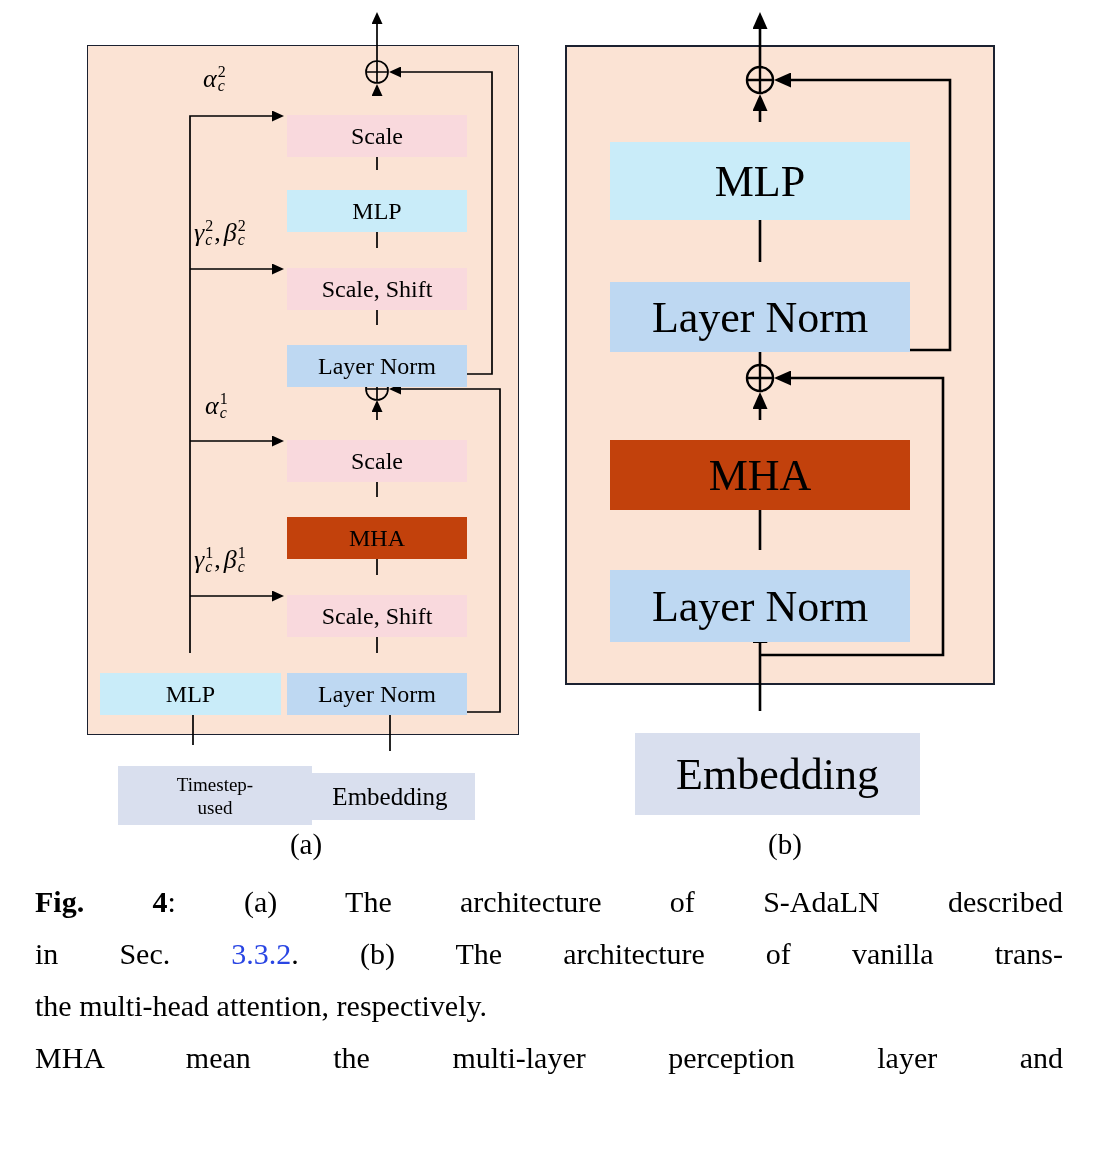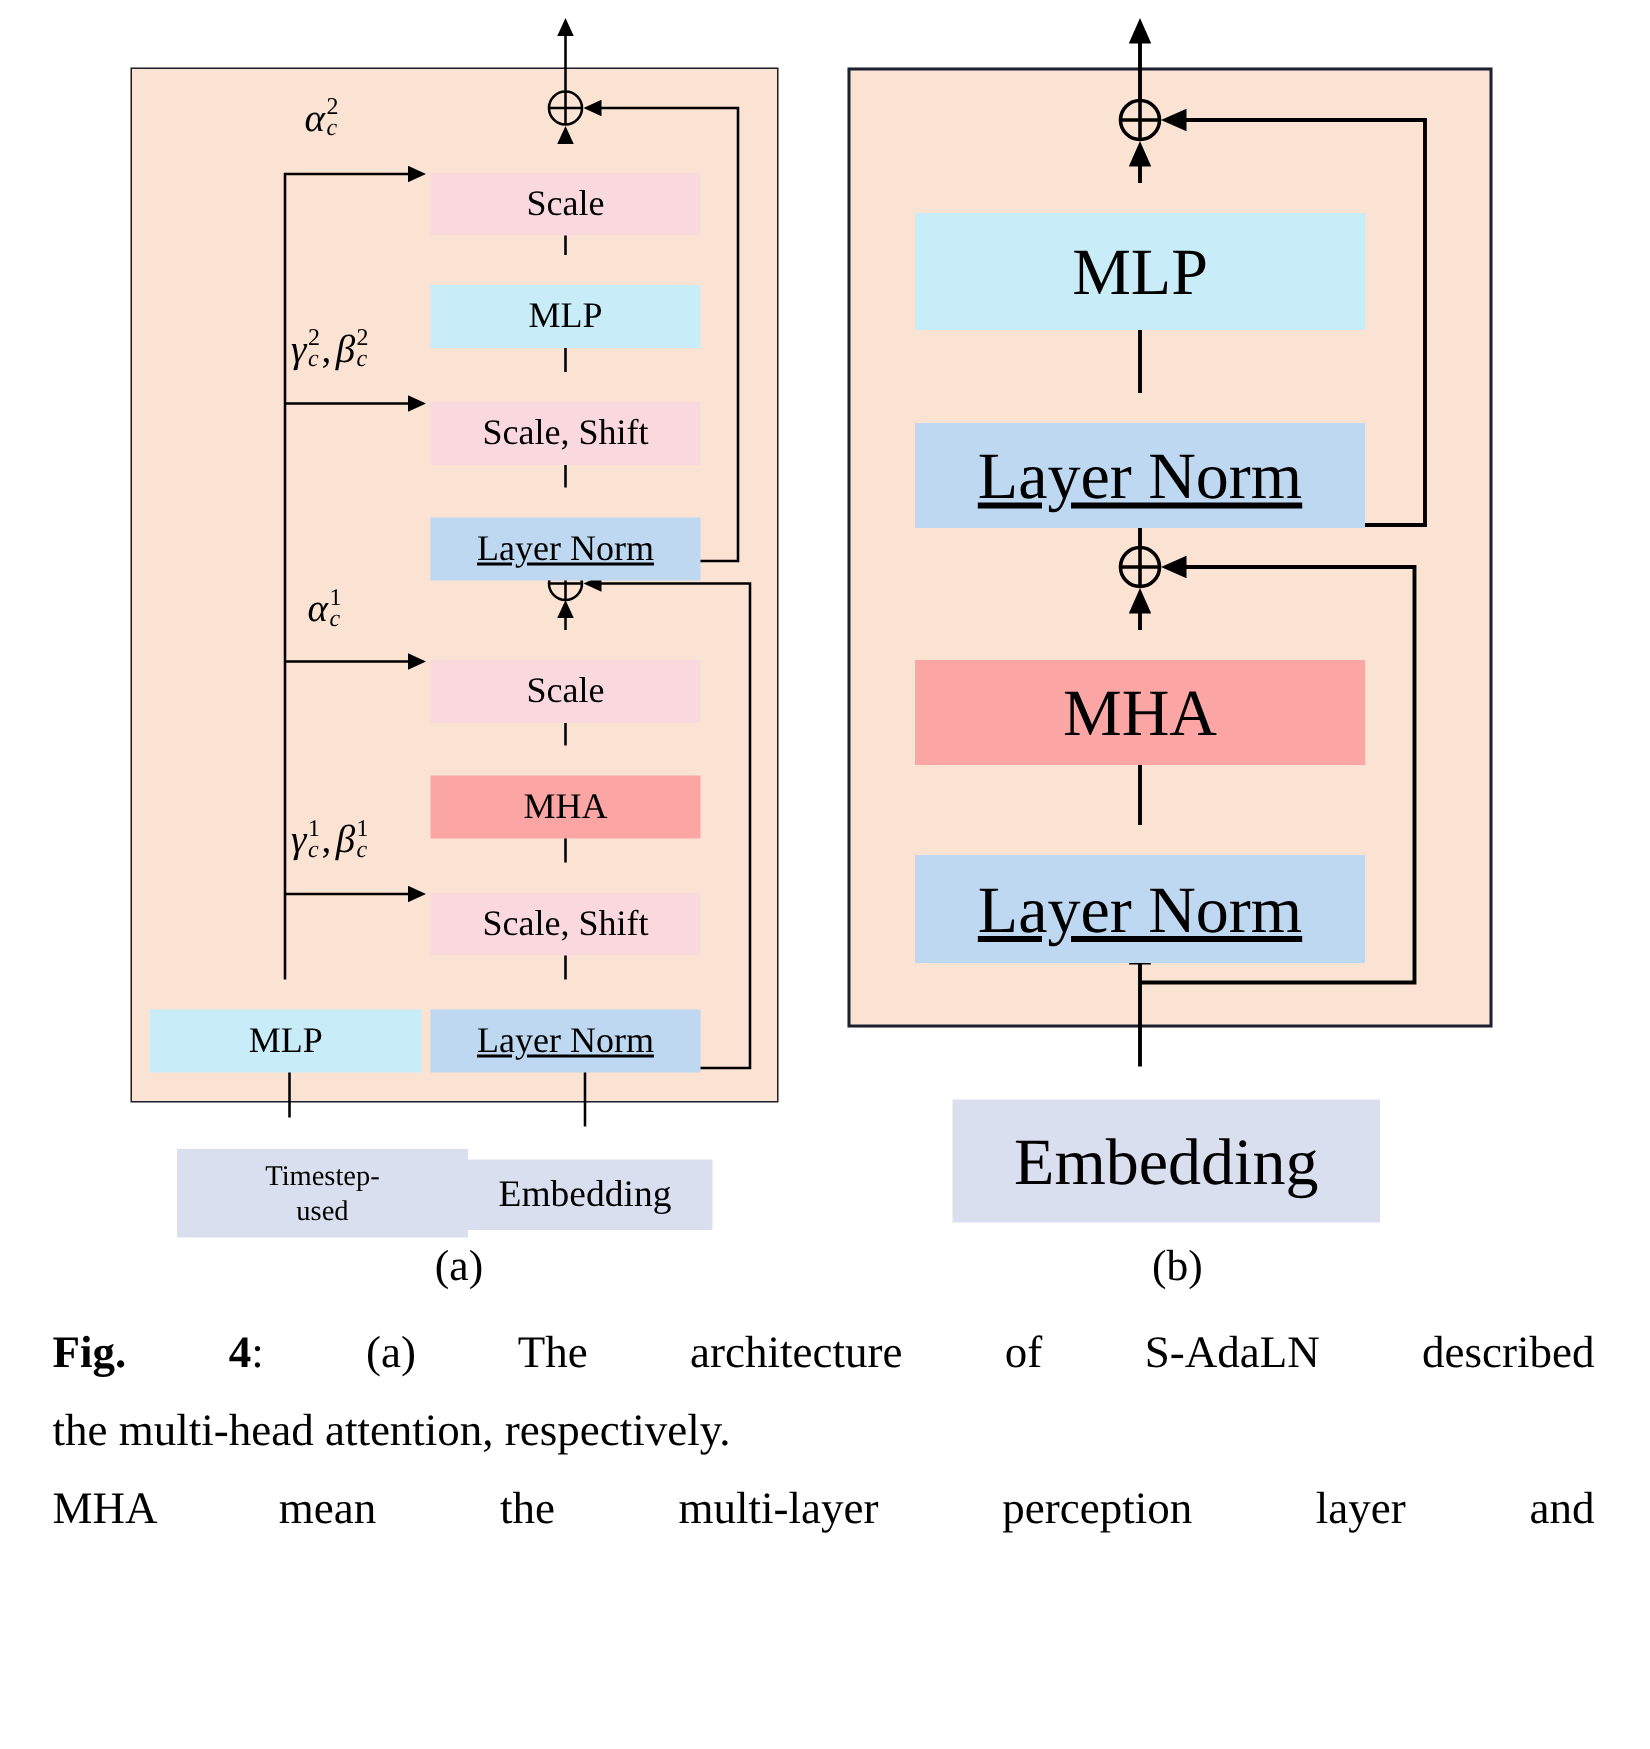--- a/index.html
+++ b/index.html
@@ -4,22 +4,22 @@
 <style>
   html,body{margin:0;padding:0;background:#ffffff;}
   .page{position:relative;width:1100px;height:1166px;background:#ffffff;overflow:hidden;
         font-family:"Liberation Serif","DejaVu Serif",serif;color:#000;}
   .panel{position:absolute;background:#fbe3d4;border:1.6px solid #1b2130;box-sizing:border-box;z-index:0;}
   .overlay{position:absolute;left:0;top:0;z-index:1;}
   .blk{position:absolute;z-index:2;display:flex;align-items:center;justify-content:center;
        text-align:center;color:#000;box-sizing:border-box;margin-top:20px;}
   .bg-pink{background:#f9d9dd;}
   .bg-cyan{background:#c9ecf9;}
-  .bg-blue{background:#bed8f2;text-decoration:underline;}
-  .bg-orange{background:#fca5a5;}
+  .bg-blue{background:#bed8f2;}
+  .bg-orange{background:#c2410c;}
   .bg-gray{background:#d9dfee;}
   .fs24{font-size:24px;}
   .fs25{font-size:25px;}
   .fs44{font-size:44px;}
   .two-line{flex-direction:column;font-size:19px;line-height:23px;}
   .param{position:absolute;z-index:2;display:flex;align-items:center;font-size:26px;font-style:italic;}
   .mvar{display:inline-flex;align-items:center;}
   .mb{font-style:italic;}
   .mss{display:inline-flex;flex-direction:column;align-items:flex-start;margin-left:1px;
        font-size:16px;line-height:14px;}
@@ -172,20 +172,23 @@
   <div class="blk bg-blue fs44" style="left:610px;top:550px;width:300px;height:72px;">Layer Norm</div>
   <div class="blk bg-gray fs44" style="left:635px;top:713px;width:285px;height:82px;">Embedding</div>
 
   <div class="plabel" style="left:261px;top:828px;">(a)</div>
   <div class="plabel" style="left:740px;top:828px;">(b)</div>
 
   <div class="caption">
     <div class="cap-line just">
       <span class="cap-bold">Fig. 4</span><span>: (a) The architecture of S-AdaLN described</span>
     </div>
+    <div class="cap-line just">
+      <span>in Sec. </span><span class="cap-link">3.3.2</span><span>. (b) The architecture of vanilla trans-</span>
+    </div>
     <div class="cap-line">
       <span>the multi-head attention, respectively.</span>
     </div>
     <div class="cap-line just">
       <span>MHA mean the multi-layer perception layer and</span>
     </div>
   </div>
 
 </div>
 

